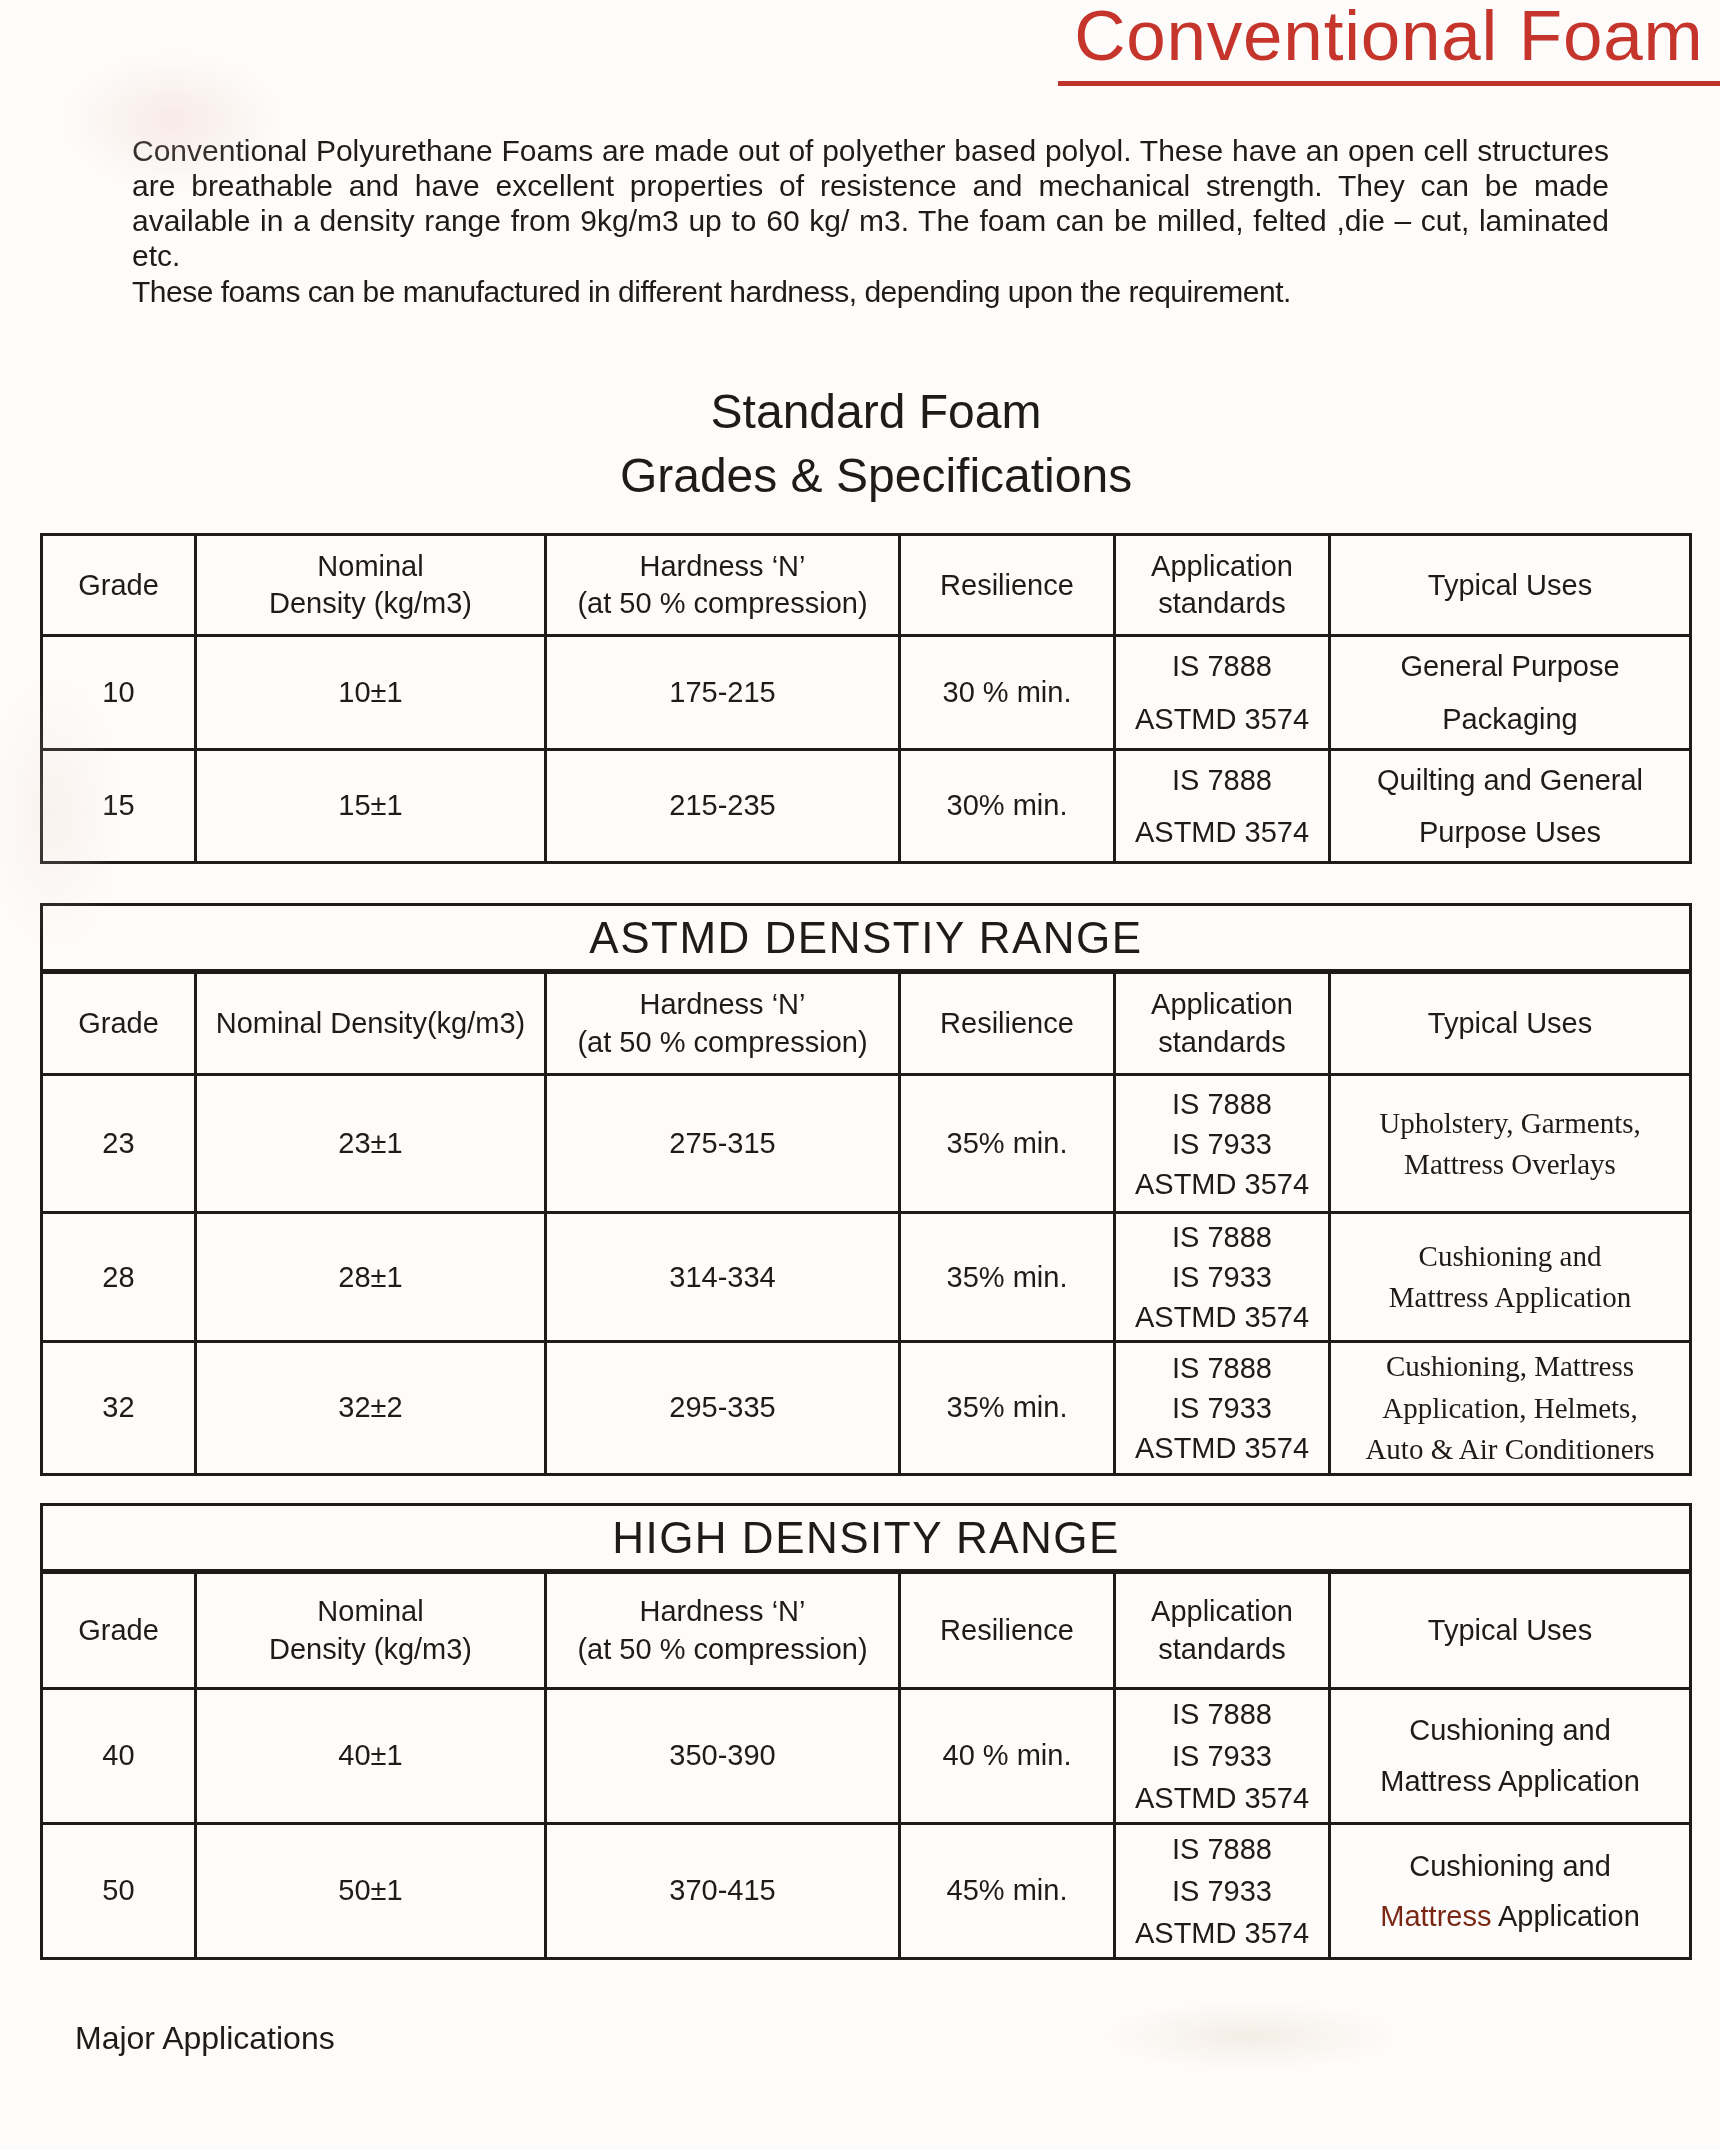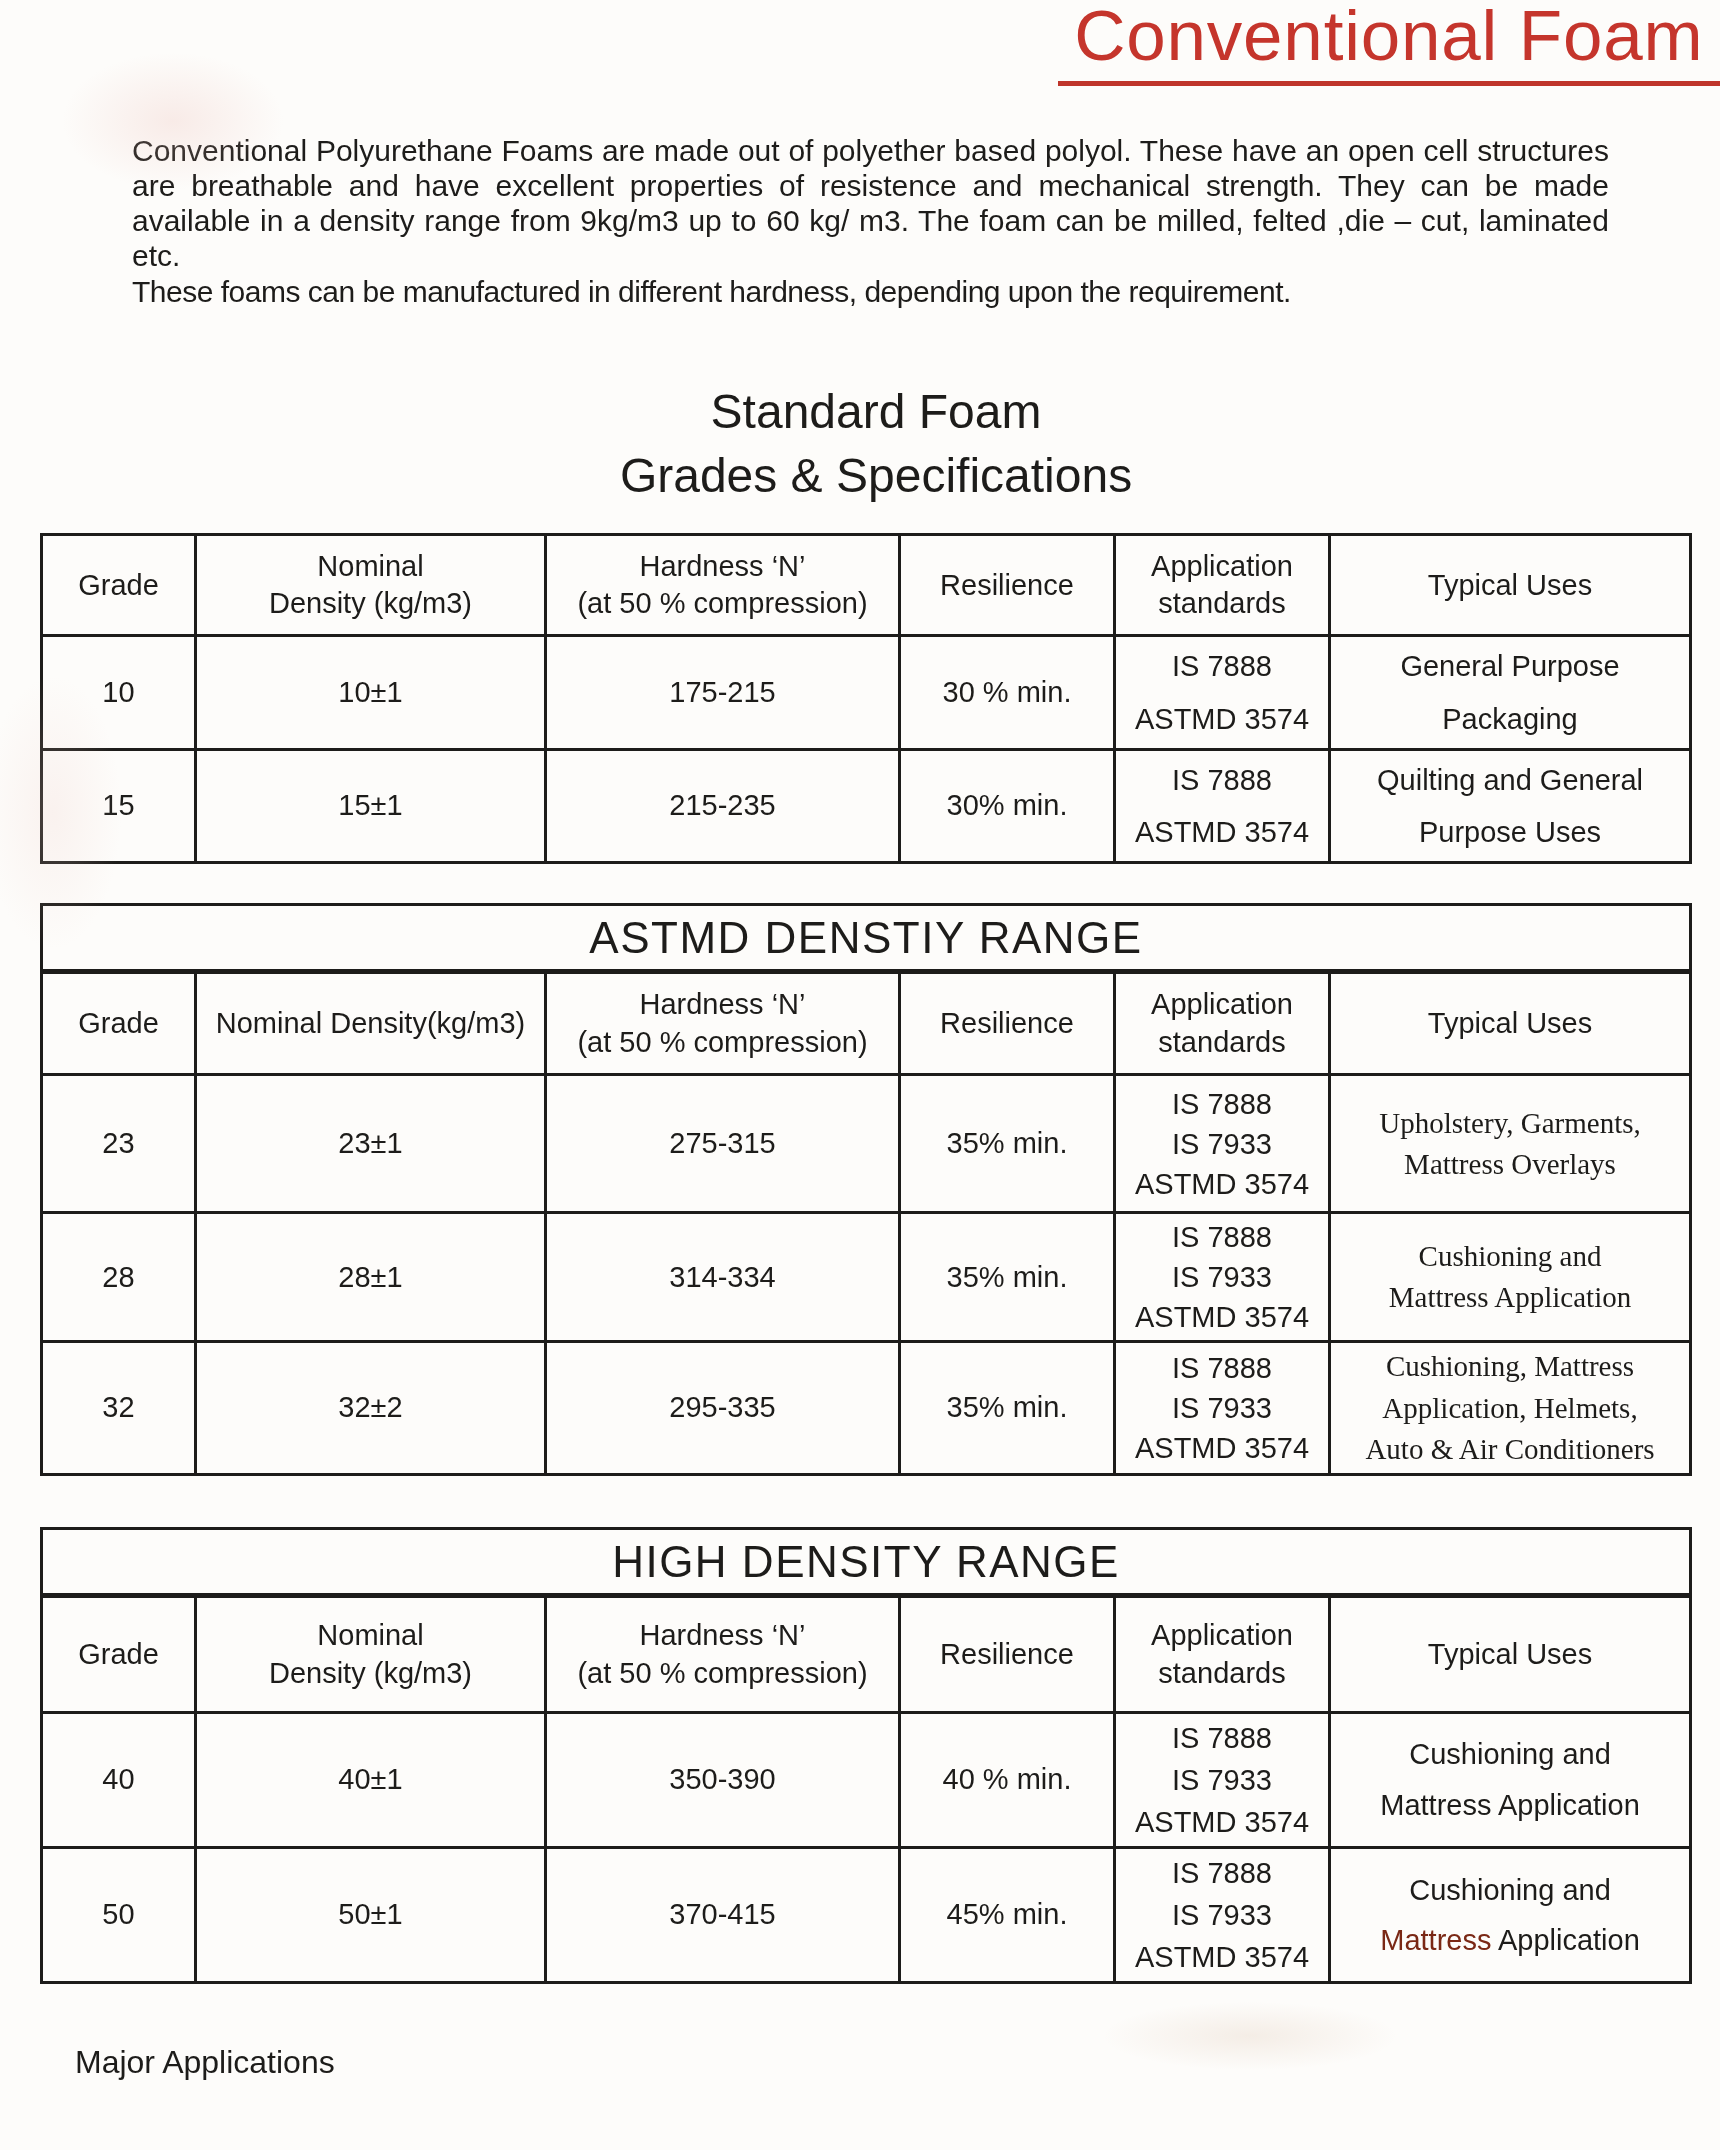--- a/index.html
+++ b/index.html
@@ -50,21 +50,21 @@
 
   table.spec {
     border-collapse: collapse;
     table-layout: fixed;
     width: 1649px;
     margin-left: 40px;
     background: transparent;
   }
   table.spec.t-low  { margin-top: 30px; }
   table.spec.t-med  { margin-top: 39px; }
-  table.spec.t-high { margin-top: 51px; }
+  table.spec.t-high { margin-top: 27px; }
 
   table.spec col.c-grade  { width: 154px; }
   table.spec col.c-dens   { width: 350px; }
   table.spec col.c-hard   { width: 354px; }
   table.spec col.c-res    { width: 215px; }
   table.spec col.c-std    { width: 215px; }
   table.spec col.c-uses   { width: 361px; }
 
   table.spec td {
     border: 3px solid #1d1c1a;

